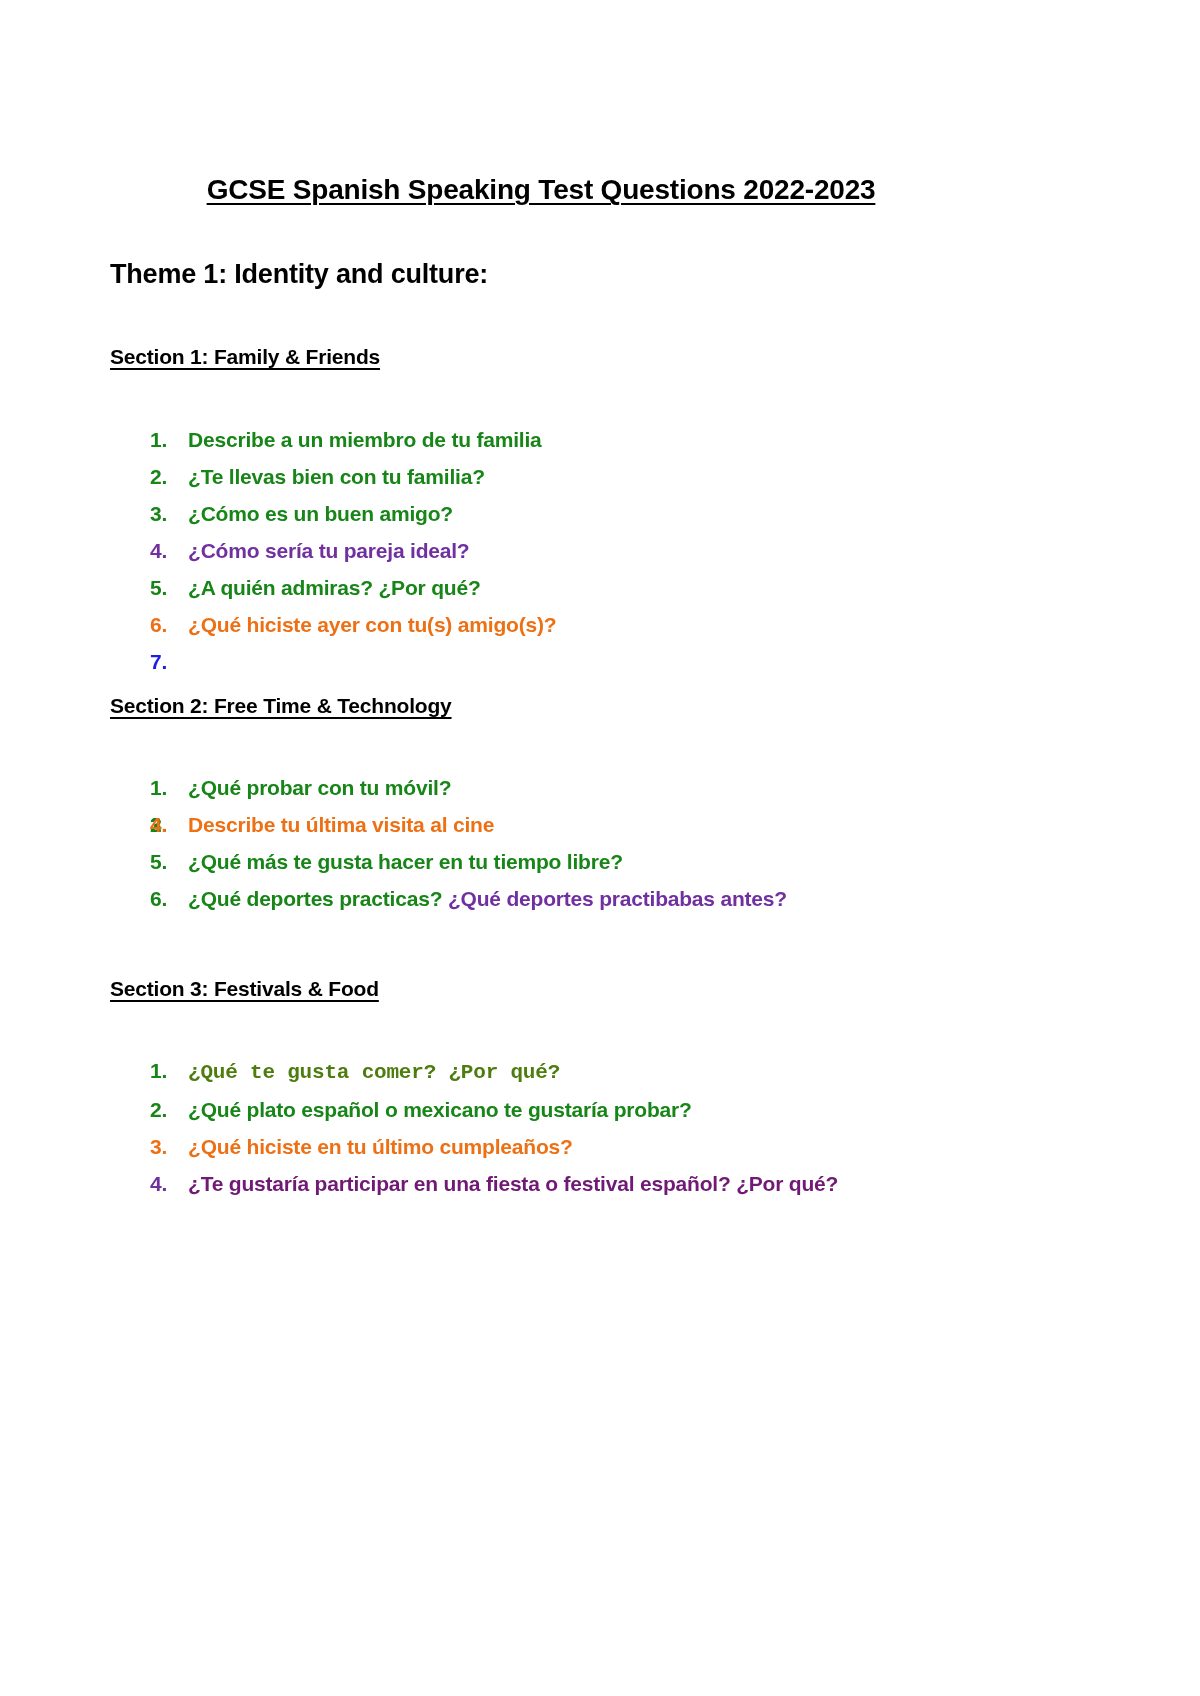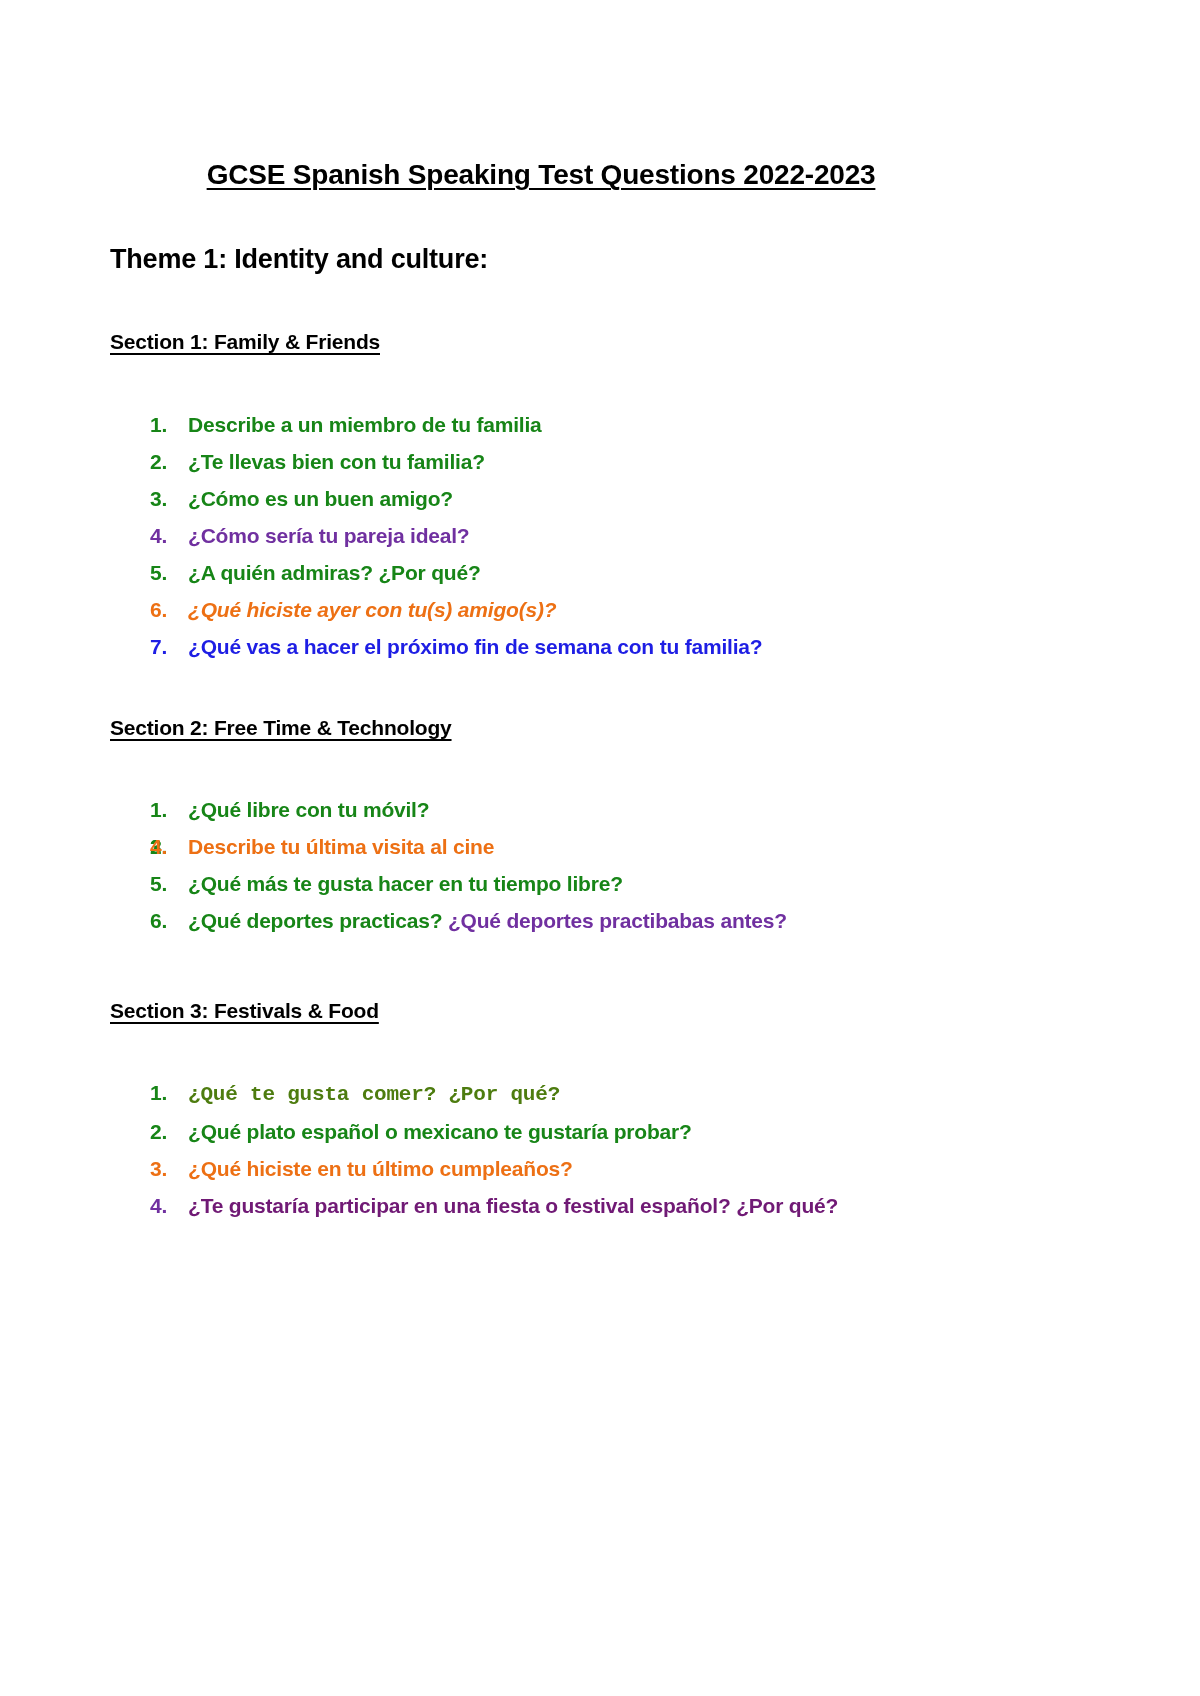--- a/index.html
+++ b/index.html
@@ -15,21 +15,21 @@
     width: 1200px;
     height: 1696px;
     overflow: hidden;
     background: #ffffff;
   }
   .content {
     width: 862px;
     margin-left: 110px;
   }
   .doc-title {
-    margin: 0;
+    margin: 15px;
     padding-top: 158px;
     font-size: 28px;
     line-height: 34px;
     font-weight: 700;
     text-align: center;
     letter-spacing: -0.2px;
   }
   .doc-title .u {
     text-decoration: underline;
     text-decoration-thickness: 2px;
@@ -94,28 +94,28 @@
 
     <div id="sections-root">
         <section class="section-block-1">
           <h3 class="section-heading"><span class="u">Section 1: Family &amp; Friends</span></h3>
           <ol class="question-list">
             <li><span class="num" style="color: rgb(23, 133, 23);">1.</span><span style="color: rgb(23, 133, 23);">Describe a un miembro de tu familia</span></li>
             <li><span class="num" style="color: rgb(23, 133, 23);">2.</span><span style="color: rgb(23, 133, 23);">¿Te llevas bien con tu familia?</span></li>
             <li><span class="num" style="color: rgb(23, 133, 23);">3.</span><span style="color: rgb(23, 133, 23);">¿Cómo es un buen amigo?</span></li>
             <li><span class="num" style="color: rgb(112, 48, 160);">4.</span><span style="color: rgb(112, 48, 160); margin-top: 14px;">¿Cómo sería tu pareja ideal?</span></li>
             <li><span class="num" style="color: rgb(23, 133, 23);">5.</span><span style="color: rgb(23, 133, 23);">¿A quién admiras? ¿Por qué?</span></li>
-            <li><span class="num" style="color: rgb(237, 112, 20);">6.</span><span style="color: rgb(237, 112, 20); font-style: italic;">¿Qué hiciste ayer con tu(s) amigo(s)?</span></li>
-            <li><span class="num" style="color: rgb(30, 30, 228);">7.</span><span style="color: rgb(30, 30, 228);">¿Qué vas a hacer el próximo fin de semana con tu familia?</span></li>
+            <li><span class="num" style="color: rgb(237, 112, 20);">6.</span><span style="color: rgb(237, 112, 20);">¿Qué hiciste ayer con tu(s) amigo(s)?</span></li>
+            <li><span class="num" style="color: rgb(30, 30, 228);">7.</span></li>
           </ol>
         </section>
         <section class="section-block-2">
           <h3 class="section-heading"><span class="u">Section 2: Free Time &amp; Technology</span></h3>
           <ol class="question-list">
-            <li><span class="num" style="color: rgb(23, 133, 23);">1.</span><span style="color: rgb(23, 133, 23);">¿Qué libre con tu móvil?</span></li>
+            <li><span class="num" style="color: rgb(23, 133, 23);">1.</span><span style="color: rgb(23, 133, 23);">¿Qué probar con tu móvil?</span></li>
             <li><span class="num" style="color: rgb(23, 133, 23);">2.</span></li>
             <li><span class="num" style="color: rgb(23, 133, 23);">3.</span></li>
             <li><span class="num" style="color: rgb(237, 112, 20);">4.</span><span style="color: rgb(237, 112, 20);">Describe tu última visita al cine</span></li>
             <li><span class="num" style="color: rgb(23, 133, 23);">5.</span><span style="color: rgb(23, 133, 23);">¿Qué más te gusta hacer en tu tiempo libre?</span></li>
             <li><span class="num" style="color: rgb(23, 133, 23);">6.</span><span style="color: rgb(23, 133, 23);">¿Qué deportes practicas? </span><span style="color: rgb(112, 48, 160);">¿Qué deportes practibabas antes?</span></li>
           </ol>
         </section>
         <section class="section-block-3">
           <h3 class="section-heading"><span class="u">Section 3: Festivals &amp; Food</span></h3>
           <ol class="question-list">

